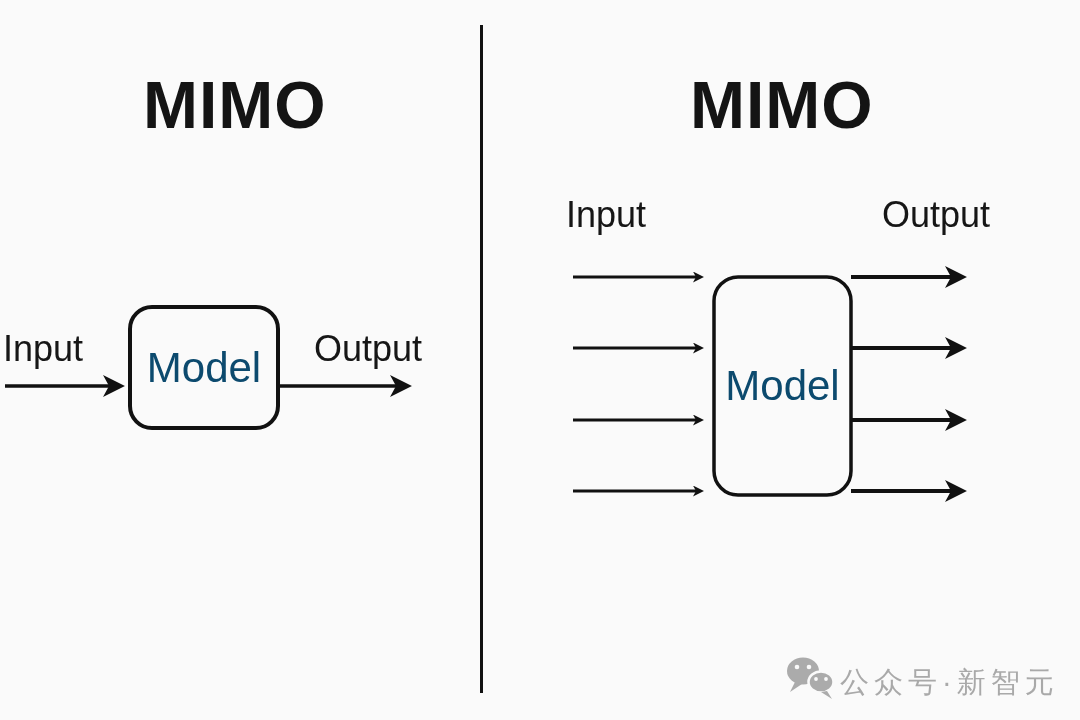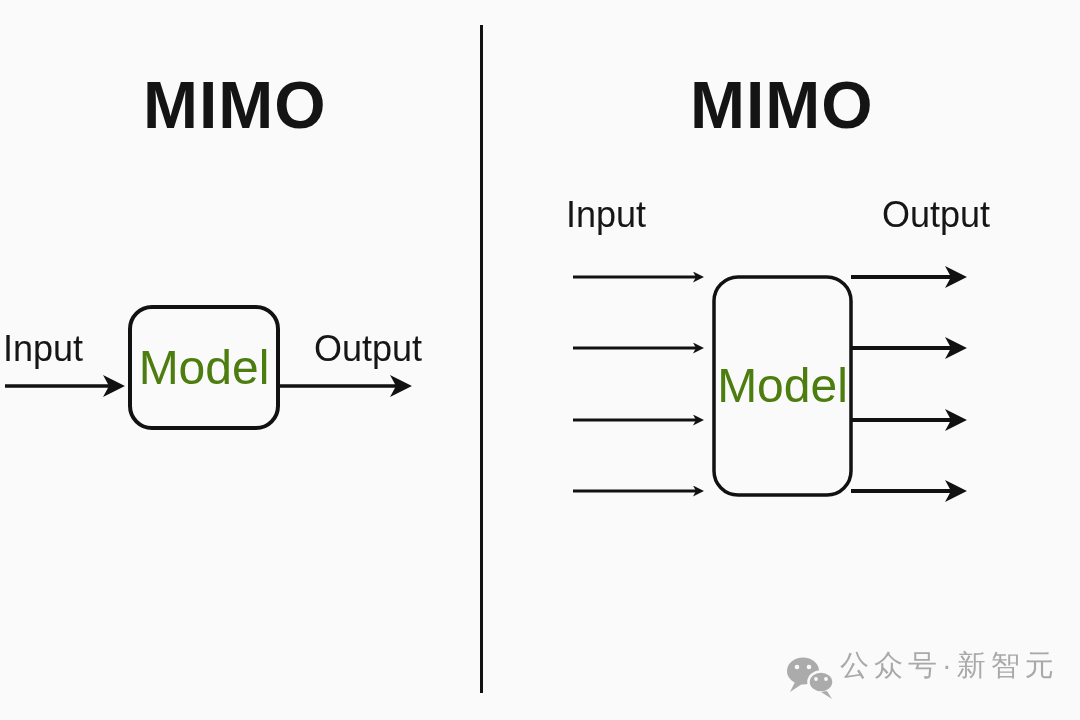--- a/index.html
+++ b/index.html
@@ -25,22 +25,22 @@
     font-weight: 400;
     color: #161616;
     line-height: 1;
   }
   .model-label-wrap {
     display: flex;
     align-items: center;
     justify-content: center;
   }
   .model-text {
-    font-size: 48px;
-    color: #4d7c0f;
+    font-size: 42px;
+    color: #0c4a6e;
     line-height: 1;
   }
   .watermark-text {
     font-size: 29px;
     color: #a9a9a9;
     letter-spacing: 5px;
     line-height: 1;
   }
 </style>
 </head>
@@ -95,15 +95,15 @@
   </div>
   <div class="abs label" style="left:314px; top:331px;">Output</div>
 
   <div class="abs title" style="left:690px; top:72px;">MIMO</div>
   <div class="abs label" style="left:566px; top:197px;">Input</div>
   <div class="abs model-label-wrap" style="left:712px; top:275px; width:141px; height:222px;">
     <span class="model-text">Model</span>
   </div>
   <div class="abs label" style="left:882px; top:197px;">Output</div>
 
-  <div class="abs watermark-text" style="left:840px; top:651px;">公众号·新智元</div>
+  <div class="abs watermark-text" style="left:840px; top:668px;">公众号·新智元</div>
 
 </div>
 
 </body></html>

